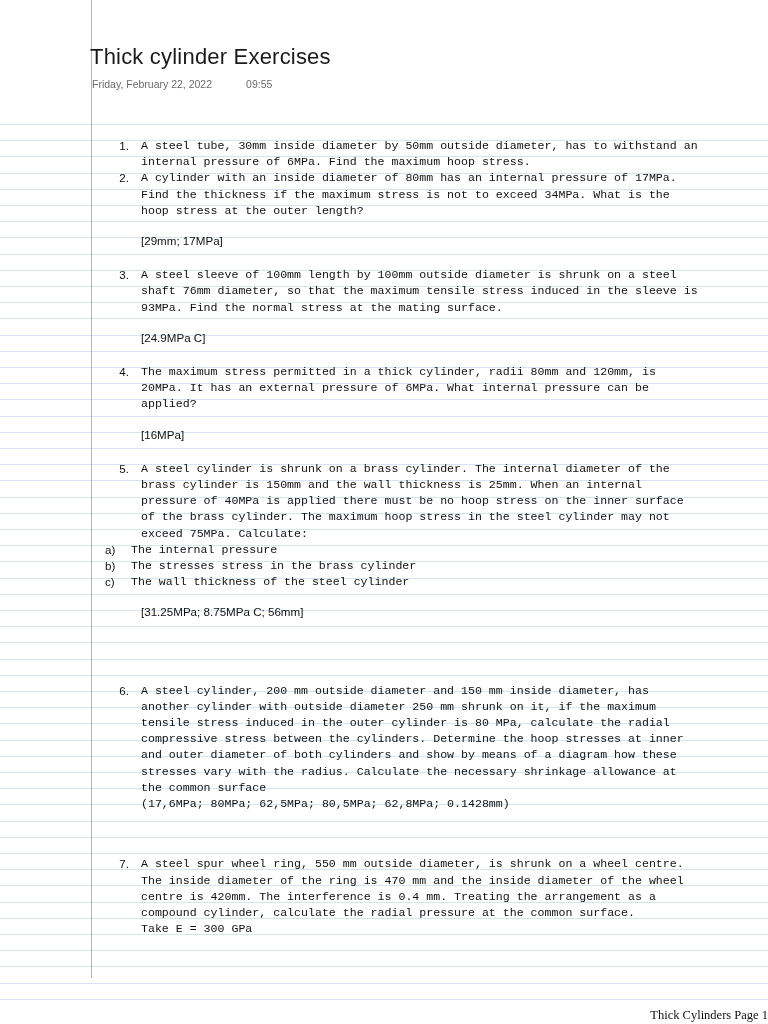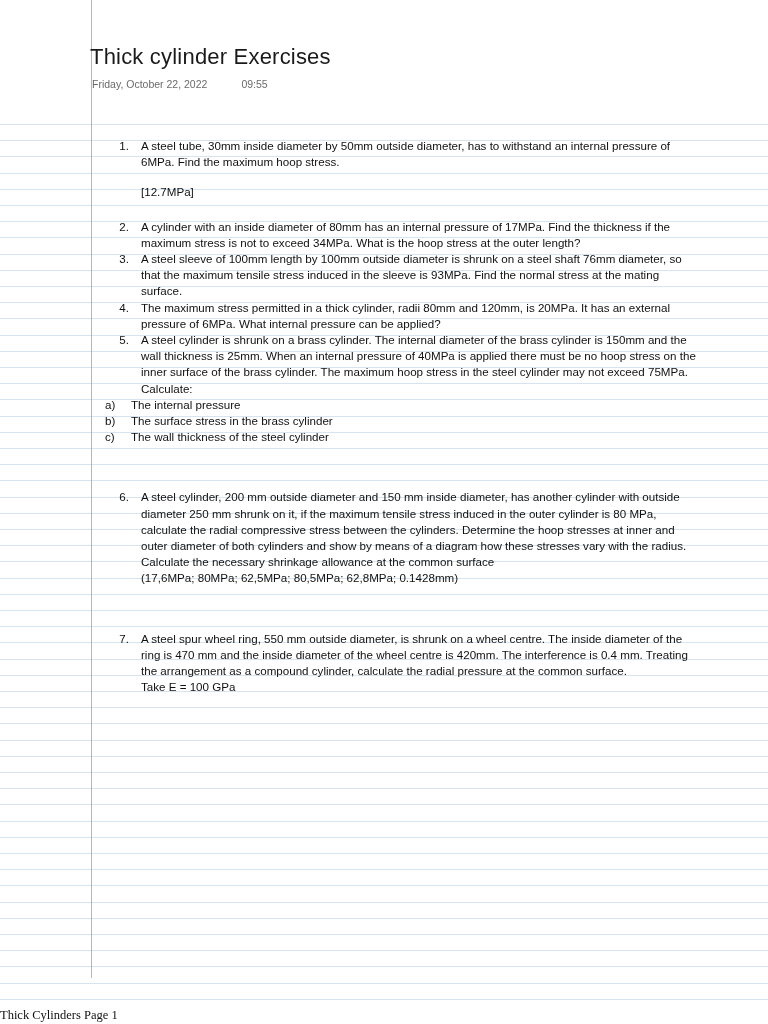--- a/index.html
+++ b/index.html
@@ -87,20 +87,21 @@
   }
   .qnum {
     width: 26px;
     flex: 0 0 26px;
     text-align: right;
     padding-right: 12px;
     box-sizing: border-box;
   }
   .qtext {
     flex: 1 1 auto;
+    font-family: Liberation Mono, monospace;
   }
   .subitem {
     display: flex;
     margin-left: -10px;
   }
   .subitem .qnum {
     width: 26px;
     flex: 0 0 26px;
     text-align: left;
     padding-right: 8px;
@@ -112,21 +113,21 @@
     margin-top: 14px;
     margin-bottom: 18px;
   }
   .gap-lg { height: 44px; }
 
   .footer {
     position: absolute;
     left: 0;
     top: 1008px;
     width: 768px;
-    text-align: left;
+    text-align: right;
     font-family: "Liberation Serif", serif;
     font-size: 12.5px;
     color: #111;
   }
 </style>
 </head>
 <body>
 
 <div class="ruling" id="ruling">
     <div class="hline" style="top:124px"></div>
@@ -184,73 +185,76 @@
     <div class="hline" style="top:966px"></div>
     <div class="hline" style="top:983px"></div>
     <div class="hline" style="top:999px"></div>
   </div>
 <div class="margin-rule"></div>
 
 <div class="page">
 
   <div class="title">Thick cylinder Exercises</div>
   <div class="datestamp">
-    <span>Friday, October 22, 2022</span><span class="time">09:55</span>
+    <span>Friday, February 22, 2022</span><span class="time">09:55</span>
   </div>
 
   <div class="content">
 
     <div class="qitem">
       <div class="qnum">1.</div>
       <div class="qtext">A steel tube, 30mm inside diameter by 50mm outside diameter, has to withstand an internal pressure of 6MPa. Find the maximum hoop stress.</div>
     </div>
-    <div class="answer">[12.7MPa]</div>
 
     <div class="qitem">
       <div class="qnum">2.</div>
       <div class="qtext">A cylinder with an inside diameter of 80mm has an internal pressure of 17MPa. Find the thickness if the maximum stress is not to exceed 34MPa. What is the hoop stress at the outer length?</div>
     </div>
+    <div class="answer">[29mm; 17MPa]</div>
 
     <div class="qitem">
       <div class="qnum">3.</div>
       <div class="qtext">A steel sleeve of 100mm length by 100mm outside diameter is shrunk on a steel shaft 76mm diameter, so that the maximum tensile stress induced in the sleeve is 93MPa. Find the normal stress at the mating surface.</div>
     </div>
+    <div class="answer">[24.9MPa C]</div>
 
     <div class="qitem">
       <div class="qnum">4.</div>
       <div class="qtext">The maximum stress permitted in a thick cylinder, radii 80mm and 120mm, is 20MPa. It has an external pressure of 6MPa. What internal pressure can be applied?</div>
     </div>
+    <div class="answer">[16MPa]</div>
 
     <div class="qitem">
       <div class="qnum">5.</div>
       <div class="qtext">A steel cylinder is shrunk on a brass cylinder. The internal diameter of the brass cylinder is 150mm and the wall thickness is 25mm. When an internal pressure of 40MPa is applied there must be no hoop stress on the inner surface of the brass cylinder. The maximum hoop stress in the steel cylinder may not exceed 75MPa. Calculate:</div>
     </div>
     <div class="subitem">
       <div class="qnum">a)</div>
       <div class="qtext">The internal pressure</div>
     </div>
     <div class="subitem">
       <div class="qnum">b)</div>
-      <div class="qtext">The surface stress in the brass cylinder</div>
+      <div class="qtext">The stresses stress in the brass cylinder</div>
     </div>
     <div class="subitem">
       <div class="qnum">c)</div>
       <div class="qtext">The wall thickness of the steel cylinder</div>
     </div>
+    <div class="answer">[31.25MPa; 8.75MPa C; 56mm]</div>
 
     <div class="gap-lg"></div>
 
     <div class="qitem">
       <div class="qnum">6.</div>
       <div class="qtext"><span>A steel cylinder, 200 mm outside diameter and 150 mm inside diameter, has another cylinder with outside diameter 250 mm shrunk on it, if the maximum tensile stress induced in the outer cylinder is 80 MPa, calculate the radial compressive stress between the cylinders. Determine the hoop stresses at inner and outer diameter of both cylinders and show by means of a diagram how these stresses vary with the radius. Calculate the necessary shrinkage allowance at the common surface</span><br><span>(17,6MPa;   80MPa; 62,5MPa;   80,5MPa;     62,8MPa;  0.1428mm)</span></div>
     </div>
 
     <div class="gap-lg"></div>
 
     <div class="qitem">
       <div class="qnum">7.</div>
-      <div class="qtext"><span>A steel spur wheel ring, 550 mm outside diameter, is shrunk on a wheel centre. The inside diameter of the ring is 470 mm and the inside diameter of the wheel centre is 420mm. The interference is 0.4 mm. Treating the arrangement as a compound cylinder, calculate the radial pressure at the common surface.</span><br><span>Take E = 100 GPa</span></div>
+      <div class="qtext"><span>A steel spur wheel ring, 550 mm outside diameter, is shrunk on a wheel centre. The inside diameter of the ring is 470 mm and the inside diameter of the wheel centre is 420mm. The interference is 0.4 mm. Treating the arrangement as a compound cylinder, calculate the radial pressure at the common surface.</span><br><span>Take E = 300 GPa</span></div>
     </div>
 
   </div>
 
   <div class="footer">Thick Cylinders Page 1</div>
 </div>
 
 </body></html>

